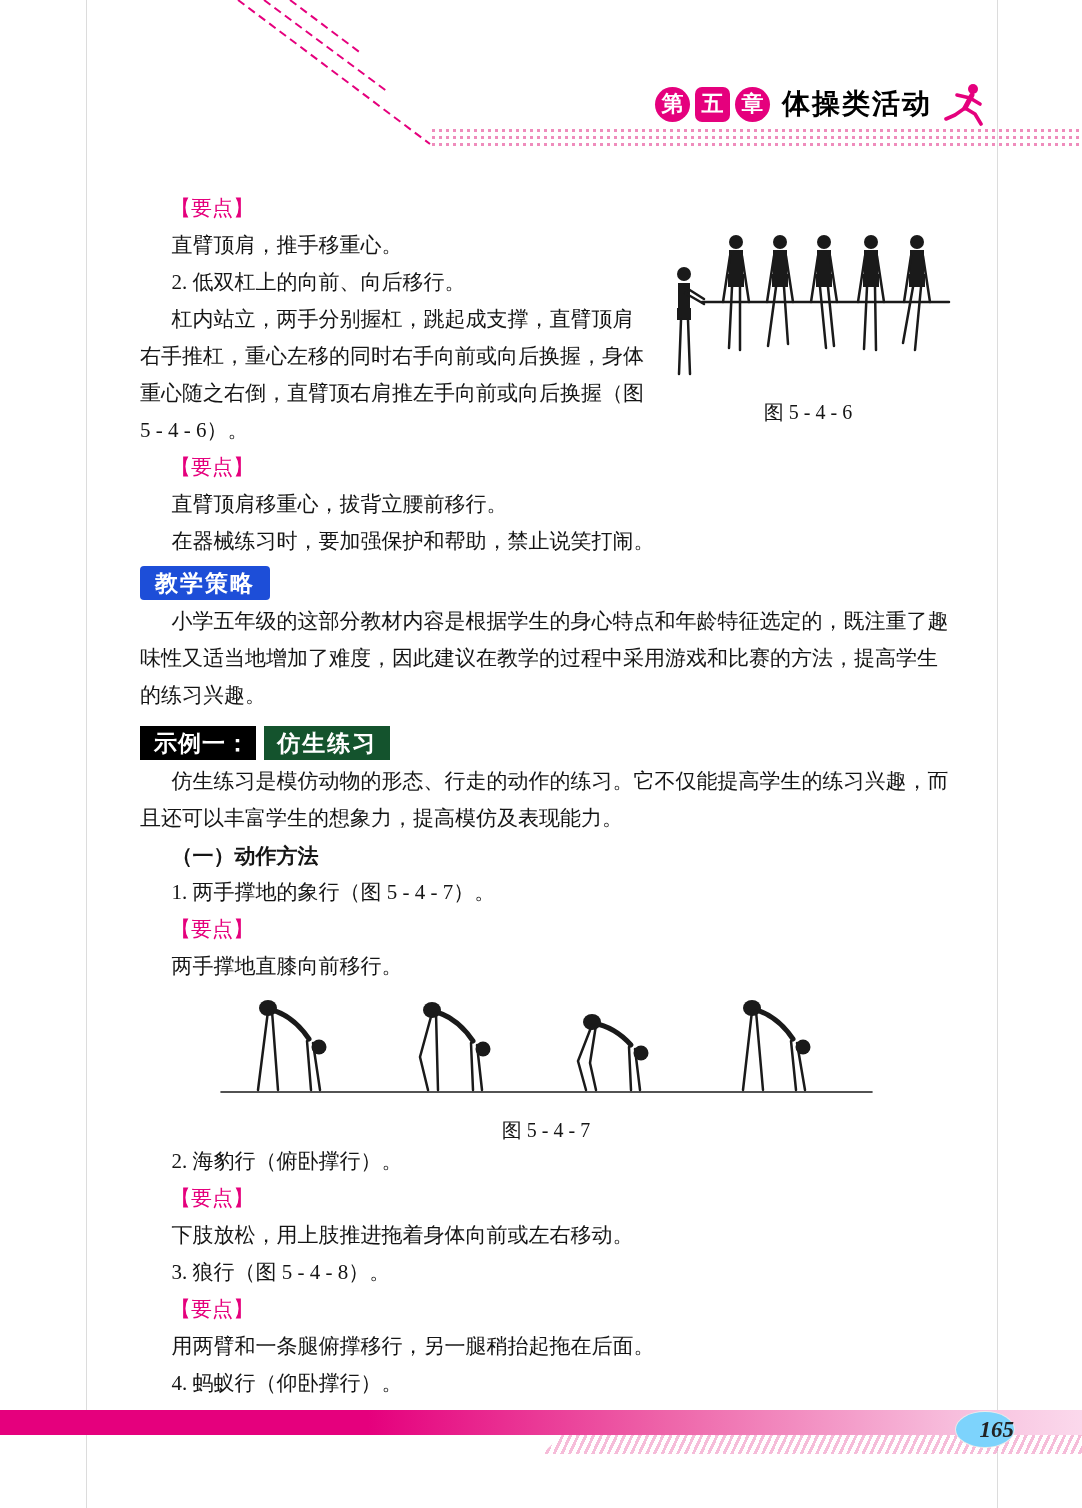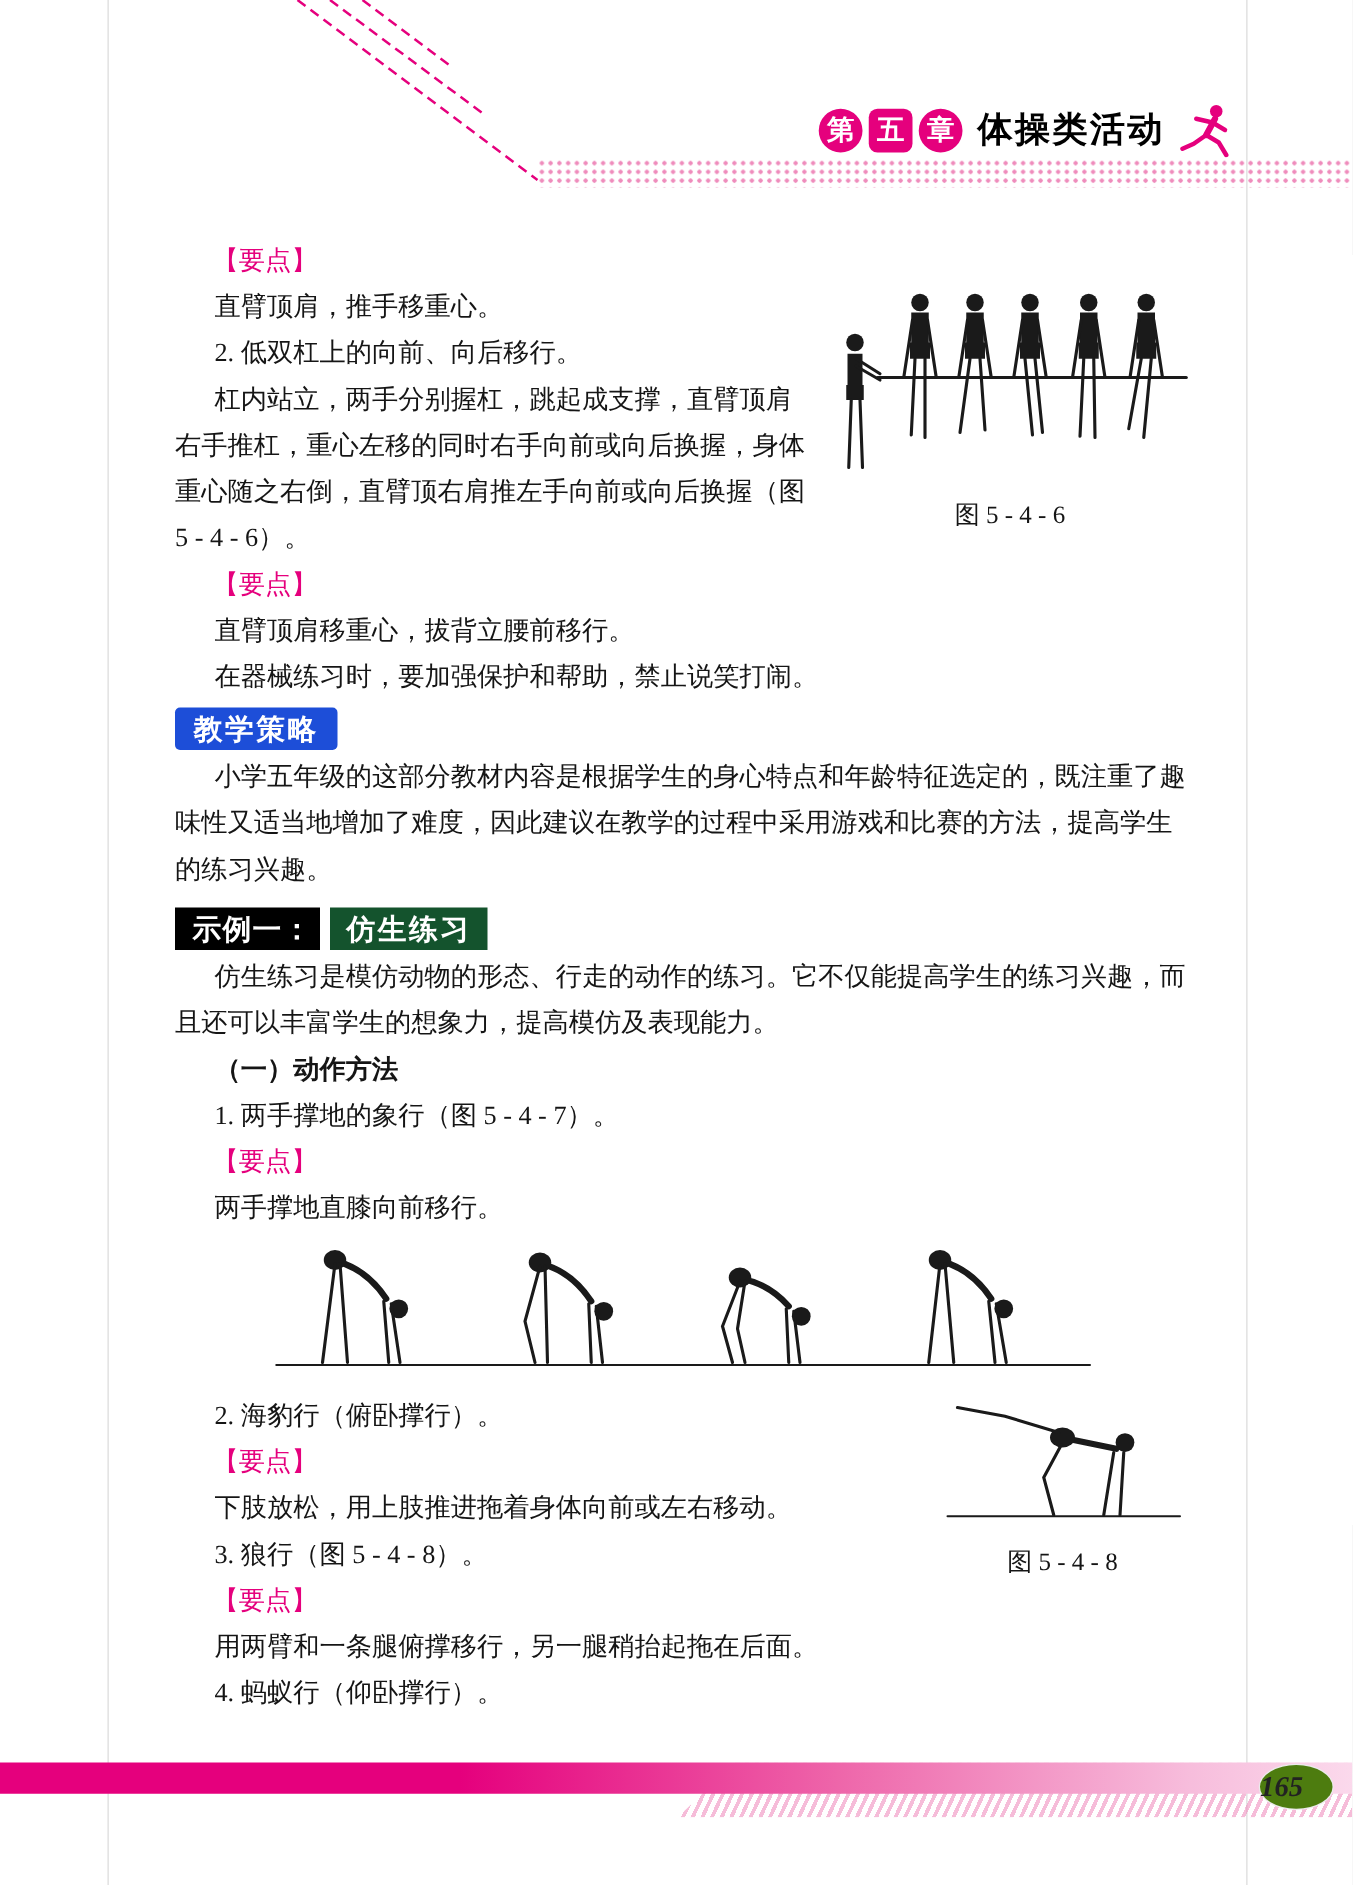--- a/index.html
+++ b/index.html
@@ -56,22 +56,22 @@
   .fig-svg .fill{fill:#1a1a1a;stroke:none;}
   .fig-svg .thick{stroke-width:5;}
   .fig-svg .ground{stroke-width:1.6;}
 
   
   .footer-hatch{position:absolute;top:1410px;right:0;width:540px;height:44px;z-index:1;
     background:repeating-linear-gradient(115deg,rgba(238,133,185,.55) 0 3px,rgba(255,255,255,0) 3px 7px);
     clip-path:polygon(46px 0,100% 0,100% 100%,0 100%);}
   .footer-band{position:absolute;top:1410px;left:0;width:100%;height:25px;z-index:1;
     background:linear-gradient(90deg,#e5007d 0%,#e5007d 34%,#ee66aa 62%,#f7bddc 88%,#fbd9ec 100%);}
-  .page-oval{position:absolute;top:1412px;left:1008px;width:58px;height:35px;background:#4d7c0f;
-    border-radius:50%;z-index:3;display:flex;align-items:center;justify-content:flex-start;
+  .page-oval{position:absolute;top:1412px;left:956px;width:58px;height:35px;background:#7dd3fc;
+    border-radius:50%;z-index:3;display:flex;align-items:center;justify-content:flex-end;
     box-shadow:0 0 0 1px #ebebeb;}
   .page-num{font-family:"Liberation Serif",serif;font-style:italic;font-weight:bold;
     font-size:23px;color:#222;}
 </style>
 </head>
 <body>
 
 <div class="page">
 
   <div class="edge l"></div>
@@ -202,34 +202,23 @@
         </g>
 
         <g transform="translate(532,0)">
           <path class="thick" d="M2 22 Q26 28 42 52"></path>
           <circle class="fill" cx="52" cy="60" r="7.5"></circle>
           <ellipse class="fill" cx="1" cy="21" rx="9" ry="8"></ellipse>
           <path d="M40 54 L45 103 M46 56 L54 103"></path>
           <path d="M1 24 L-8 103 M5 24 L12 103"></path>
         </g>
       </svg>
-    </div>
-
-    <div class="float-fig fig548">
-      <svg class="fig-svg" width="204" height="106" viewBox="0 0 204 106">
-        <line class="ground" x1="10" y1="97" x2="196" y2="97"></line>
-        <circle class="fill" cx="152" cy="38" r="7.5"></circle>
-        <path class="thick" d="M145 43 L106 35"></path>
-        <ellipse class="fill" cx="102" cy="34" rx="10" ry="8"></ellipse>
-        <path d="M143 46 L135 96 M151 46 L148 96"></path>
-        <path d="M101 40 L87 66 L95 96"></path>
-        <path d="M99 30 L56 17 L18 10"></path>
-      </svg>
-      <div class="figcap">图 5 - 4 - 8</div>
-    </div>
+      <div class="figcap">图 5 - 4 - 7</div>
+    </div>
+
 
     <p class="mtop8">2. 海豹行（俯卧撑行）。</p>
     <p class="kp">【要点】</p>
     <p>下肢放松，用上肢推进拖着身体向前或左右移动。</p>
     <p>3. 狼行（图 5 - 4 - 8）。</p>
     <p class="kp">【要点】</p>
     <p>用两臂和一条腿俯撑移行，另一腿稍抬起拖在后面。</p>
     <p>4. 蚂蚁行（仰卧撑行）。</p>
 
   </div>

